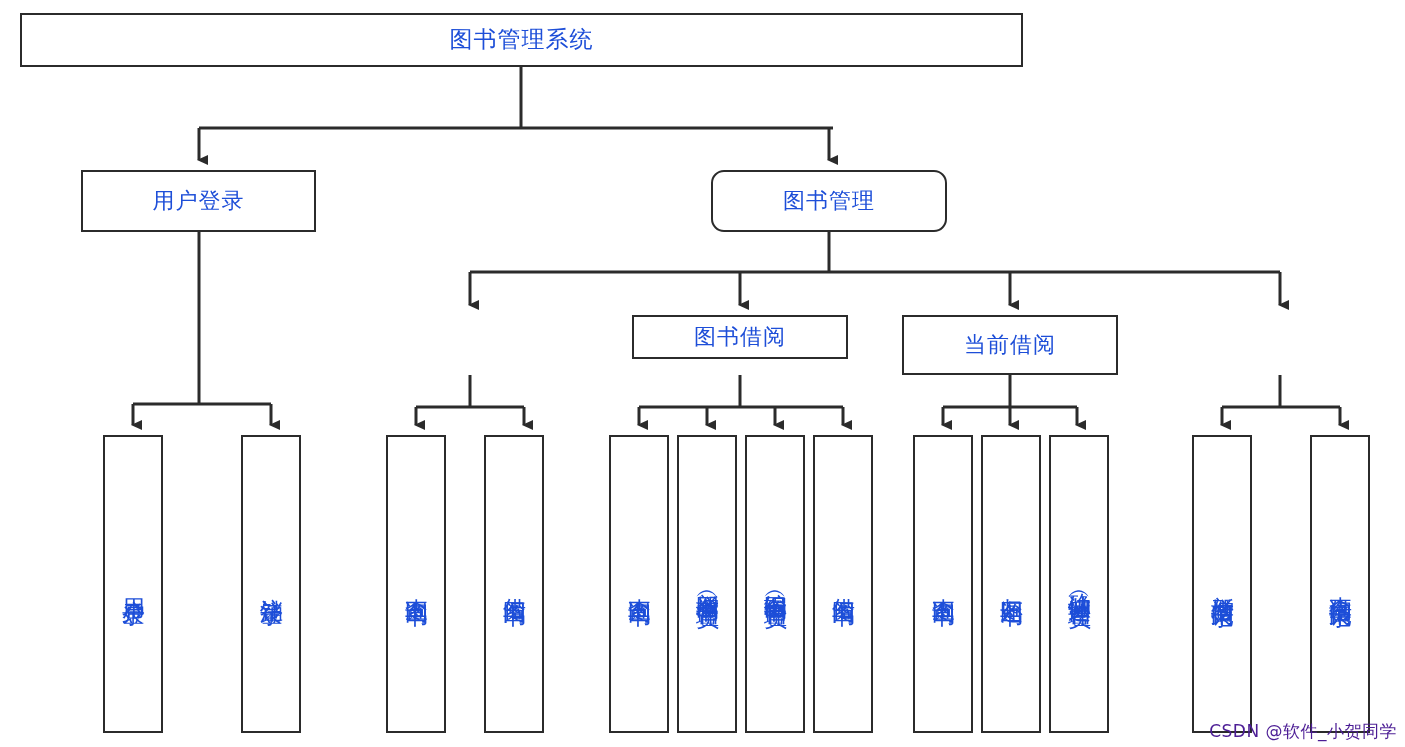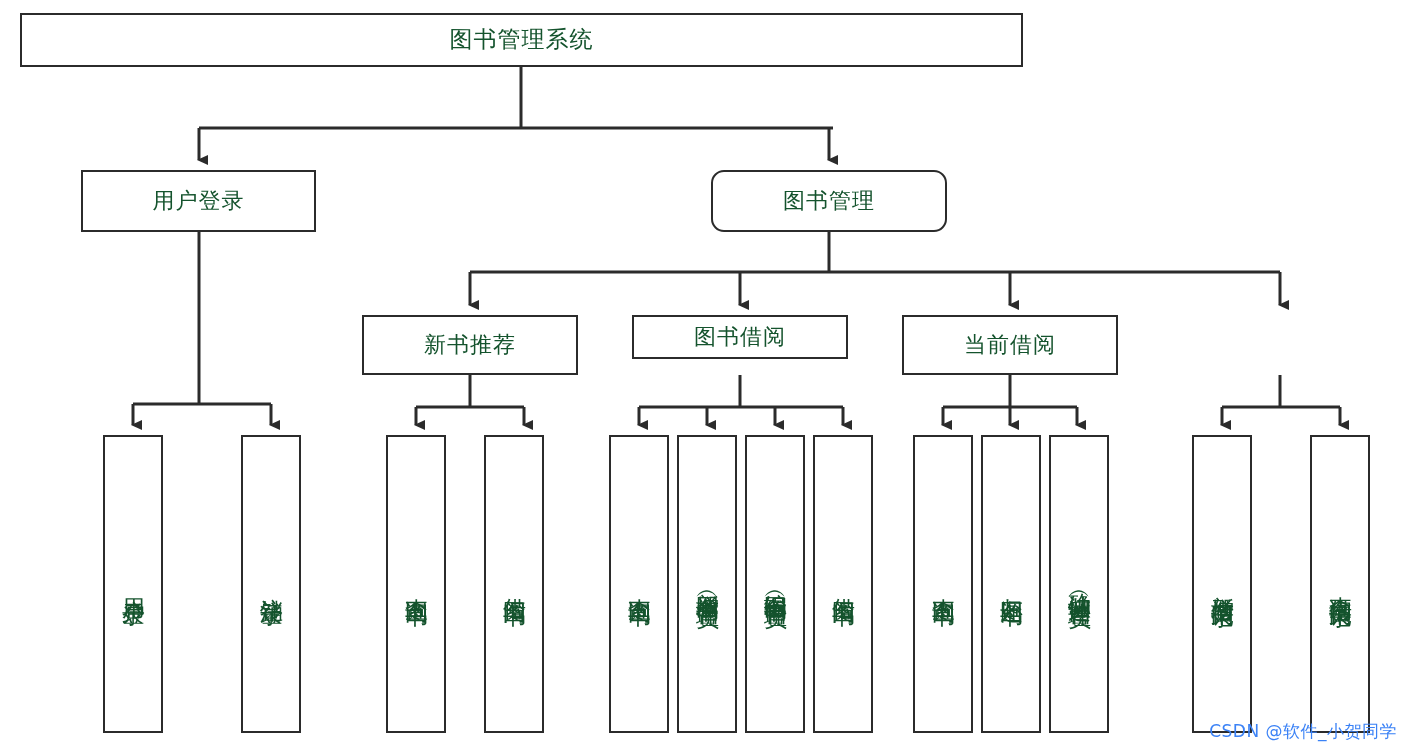--- a/index.html
+++ b/index.html
@@ -11,21 +11,21 @@
   #edges{position:absolute;left:0;top:0;width:1405px;height:747px;pointer-events:none;}
 
   .node{
     position:absolute;
     box-sizing:border-box;
     border:2px solid #2b2b2b;
     background:#ffffff;
     display:flex;
     align-items:center;
     justify-content:center;
-    color:#14532d;
+    color:#1d4ed8;
   }
   .node .lbl{
     display:block;
     text-align:center;
     line-height:1.18;
   }
   .h-node .lbl{
     font-size:22px;
     letter-spacing:1px;
   }
@@ -40,21 +40,21 @@
     font-size:23px;
     line-height:1.12;
     letter-spacing:2px;
     max-height:280px;
   }
   .watermark{
     position:absolute;
     right:8px;
     bottom:4px;
     font-size:17px;
-    color:#3b82f6;
+    color:#4c1d95;
     letter-spacing:0.5px;
     white-space:nowrap;
     user-select:none;
   }
 </style>
 </head>
 <body>
 
 <div id="stage">
 
@@ -112,23 +112,20 @@
     <span class="lbl">图书管理系统</span>
   </div>
 
   <div class="node h-node" style="left:81px;top:170px;width:235px;height:62px;">
     <span class="lbl">用户登录</span>
   </div>
   <div class="node h-node" style="left:711px;top:170px;width:236px;height:62px;border-radius:13px;">
     <span class="lbl">图书管理</span>
   </div>
 
-  <div class="node h-node" style="left:362px;top:315px;width:216px;height:60px;">
-    <span class="lbl">新书推荐</span>
-  </div>
   <div class="node h-node" style="left:632px;top:315px;width:216px;height:44px;">
     <span class="lbl">图书借阅</span>
   </div>
   <div class="node h-node" style="left:902px;top:315px;width:216px;height:60px;">
     <span class="lbl">当前借阅</span>
   </div>
 
   <div class="node v-node" style="left:103px;top:435px;width:60px;height:298px;">
     <span class="lbl">用户登录</span>
   </div>

